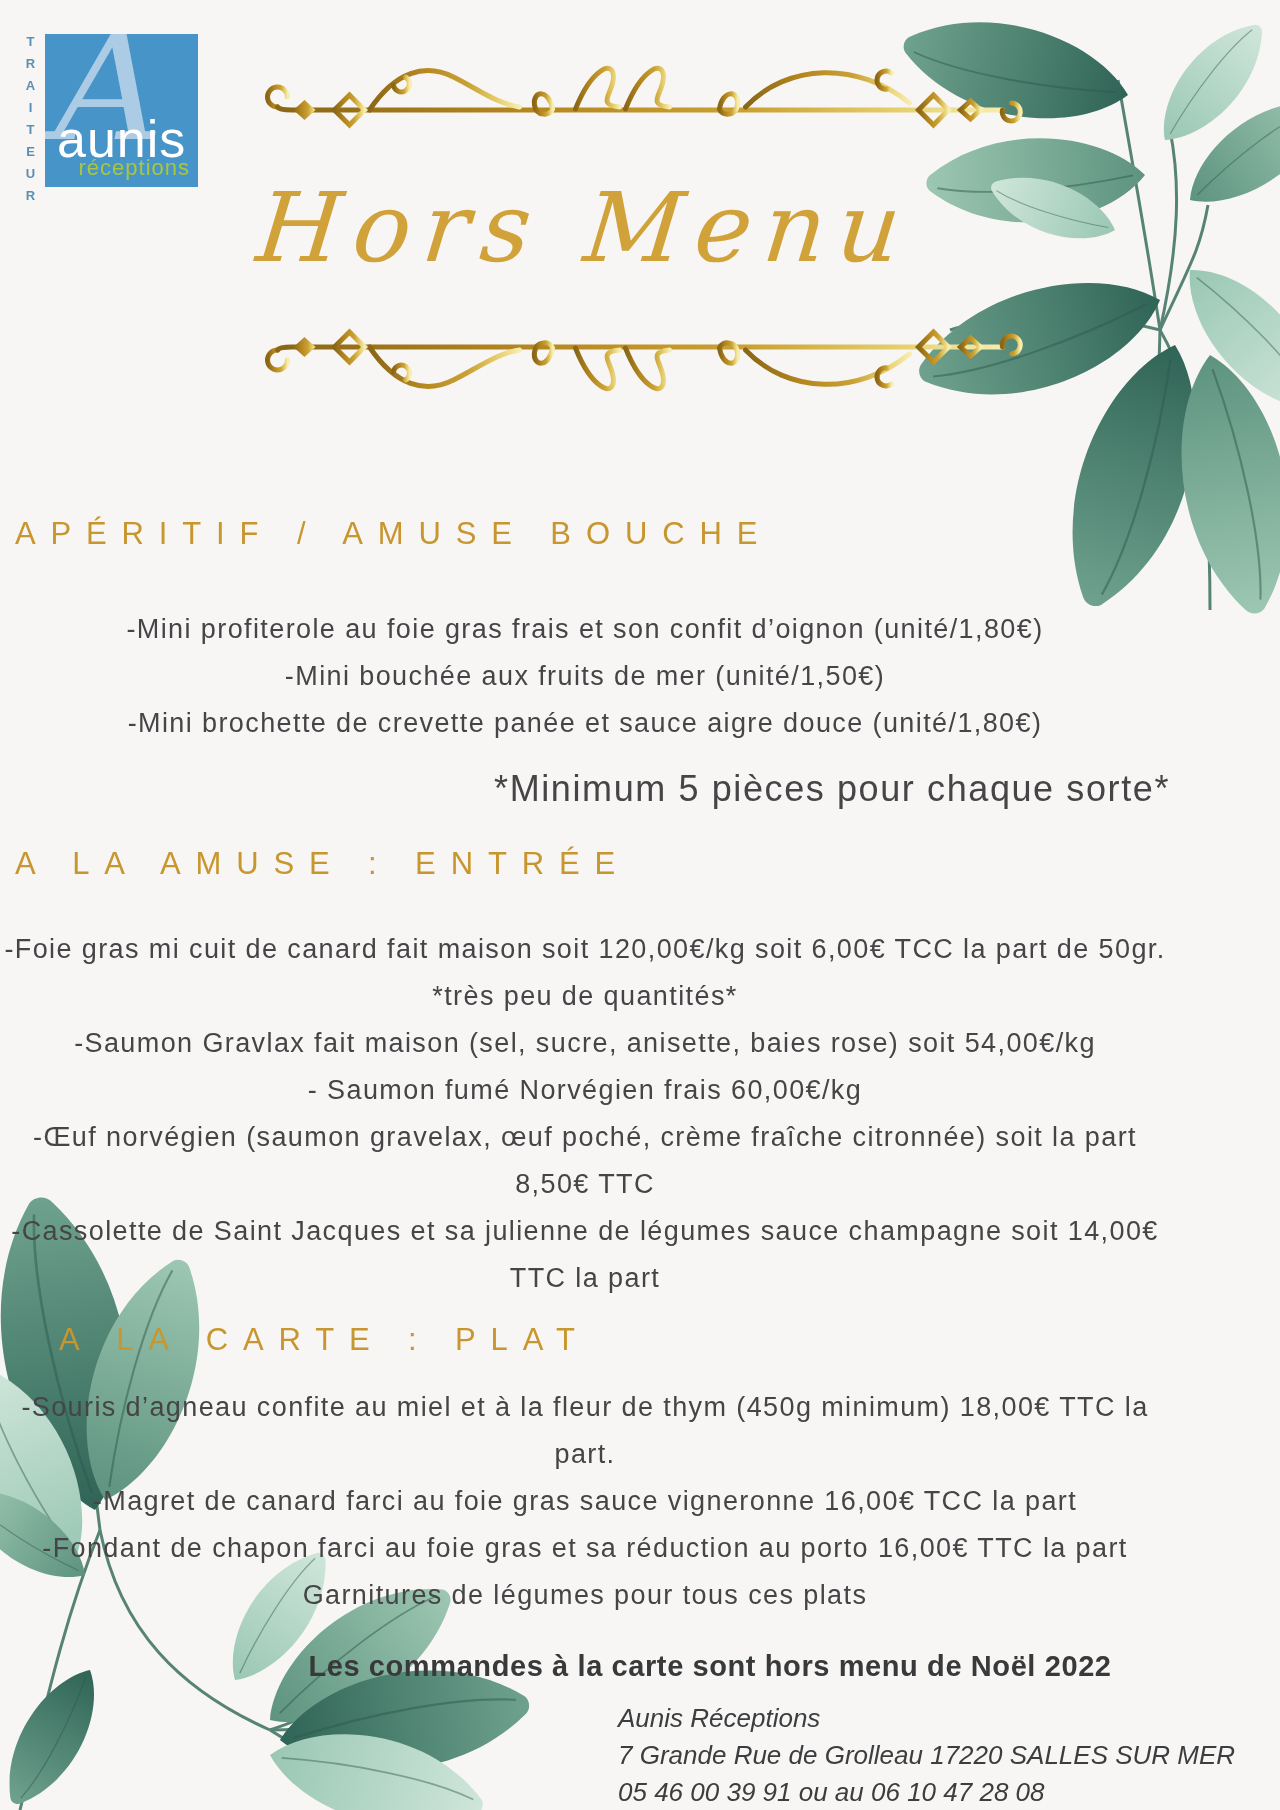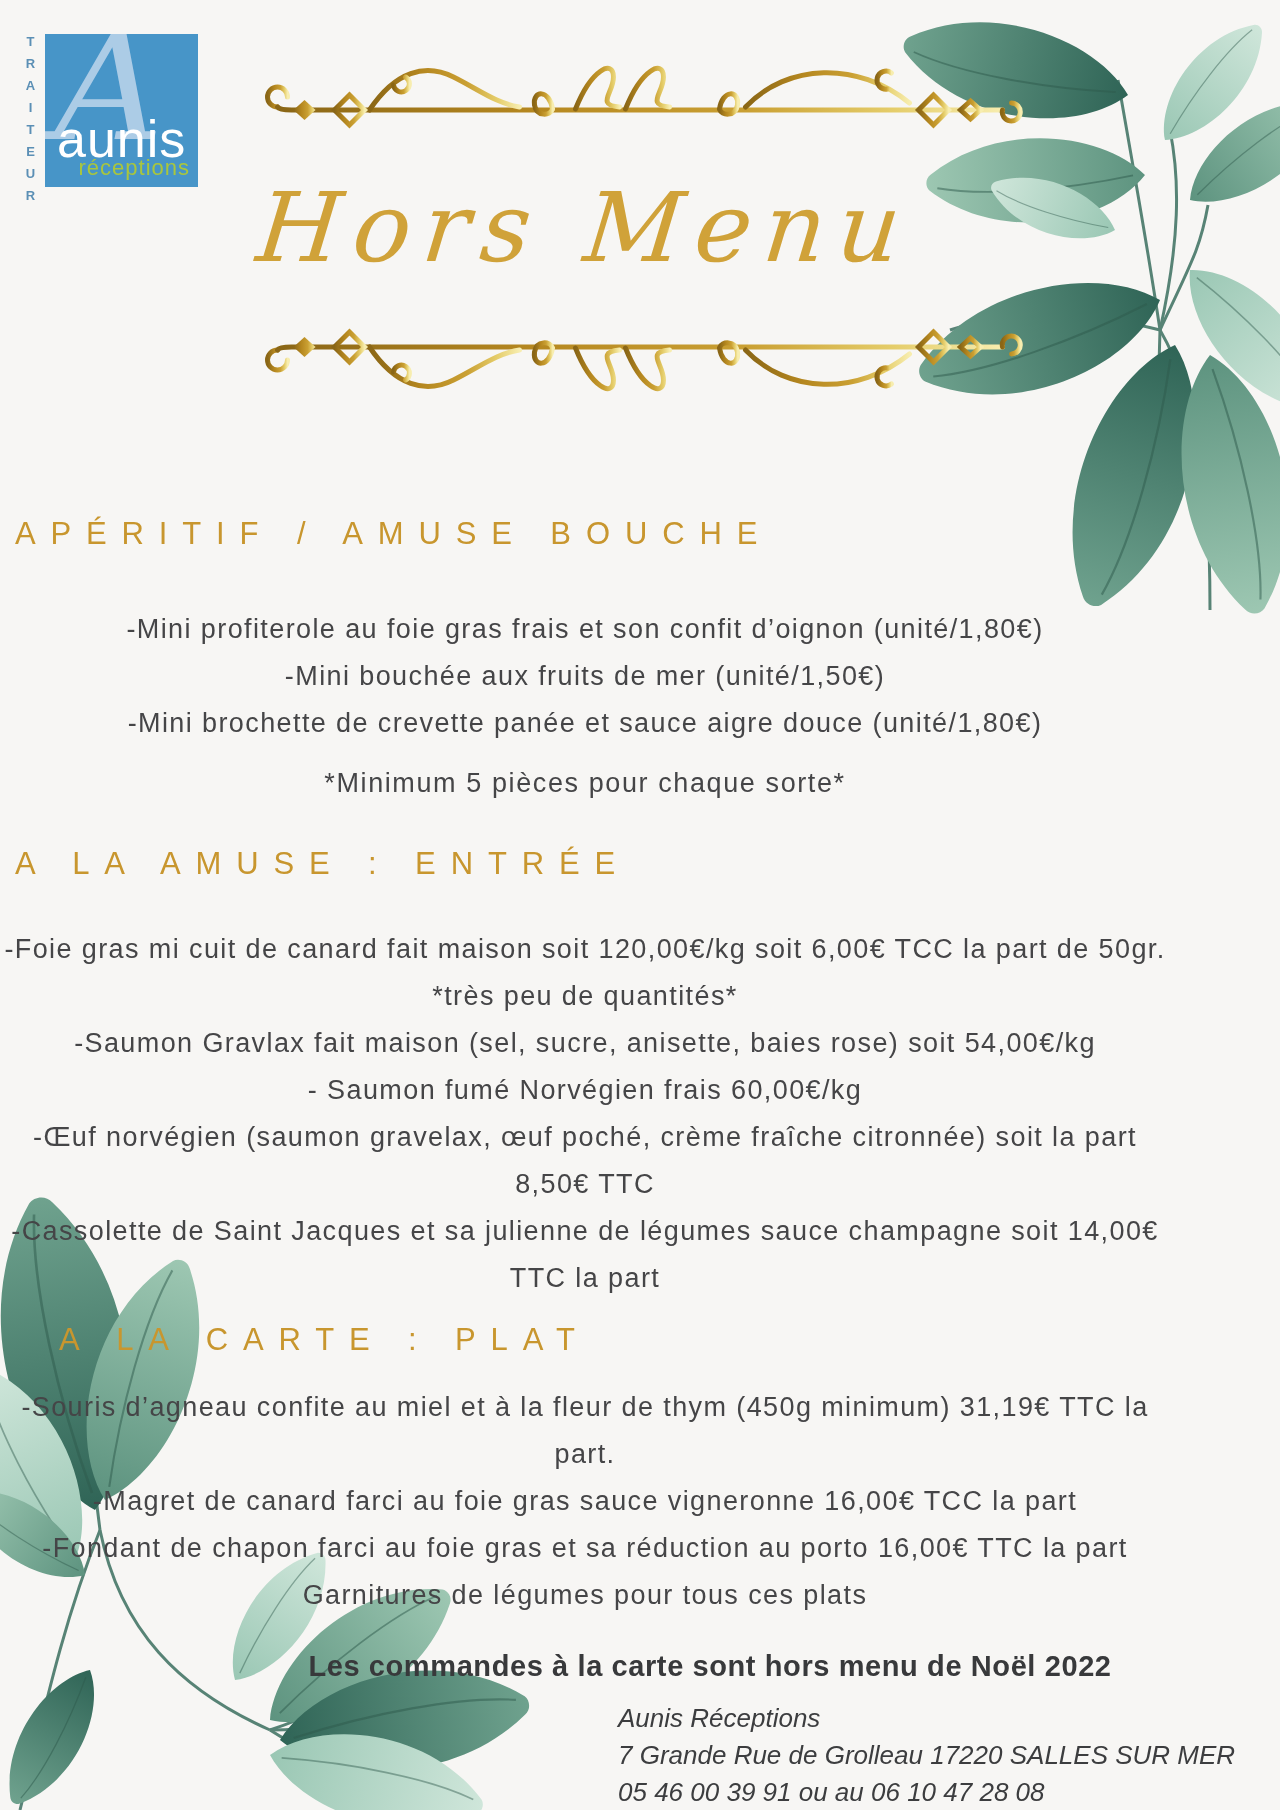--- a/index.html
+++ b/index.html
@@ -28,21 +28,21 @@
   .heading{left:0;width:1170px;text-align:left;color:#c8962e;font-size:31px;
            letter-spacing:.48em;text-indent:.48em;white-space:nowrap;}
   .h-aper{top:516px;}
   .h-entree{top:846px;}
   .h-plat{top:1322px;padding-left:44px;}
   .mlist{left:0;width:1170px;margin:0;padding:0;list-style:none;text-align:center;
          font-size:27px;line-height:47px;letter-spacing:1.4px;color:#454547;}
   .l-aper{top:606px;}
   .l-entree{top:926px;}
   .l-plat{top:1384px;}
-  .note{top:768px;left:0;width:1170px;text-align:center;font-size:27px;letter-spacing:1.6px;}
+  .note{top:768px;left:0;width:1170px;text-align:right;font-size:36px;letter-spacing:1.6px;}
   .closing{top:1650px;left:70px;width:1280px;text-align:center;font-weight:bold;
            font-size:29px;letter-spacing:.6px;color:#38393b;}
   .footer{top:1700px;left:618px;width:648px;font-style:italic;
           font-size:26px;line-height:37px;color:#3c3d3f;}
 </style>
 </head>
 <body>
 
 <div class="page">
 
@@ -213,21 +213,21 @@
   <ul class="z mlist l-entree">
     <li>-Foie gras mi cuit de canard fait maison soit 120,00€/kg soit 6,00€ TCC la part de 50gr. *très peu de quantités*</li>
     <li>-Saumon Gravlax fait maison (sel, sucre, anisette, baies rose) soit 54,00€/kg</li>
     <li>- Saumon fumé Norvégien frais 60,00€/kg</li>
     <li>-Œuf norvégien (saumon gravelax, œuf poché, crème fraîche citronnée) soit la part 8,50€ TTC</li>
     <li>-Cassolette de Saint Jacques et sa julienne de légumes sauce champagne soit 14,00€ TTC la part</li>
   </ul>
 
   <div class="z heading h-plat">A LA CARTE : PLAT</div>
   <ul class="z mlist l-plat">
-    <li>-Souris d’agneau confite au miel et à la fleur de thym (450g minimum) 31,19€ TTC la part.</li>
+    <li>-Souris d’agneau confite au miel et à la fleur de thym (450g minimum) 18,00€ TTC la part.</li>
     <li>-Magret de canard farci au foie gras sauce vigneronne 16,00€ TCC la part</li>
     <li>-Fondant de chapon farci au foie gras et sa réduction au porto 16,00€ TTC la part</li>
     <li>Garnitures de légumes pour tous ces plats</li>
   </ul>
 
   <div class="z closing">Les commandes à la carte sont hors menu de Noël 2022</div>
 
   <div class="z footer">
     <div>Aunis Réceptions</div>
     <div>7 Grande Rue de Grolleau 17220 SALLES SUR MER</div>

